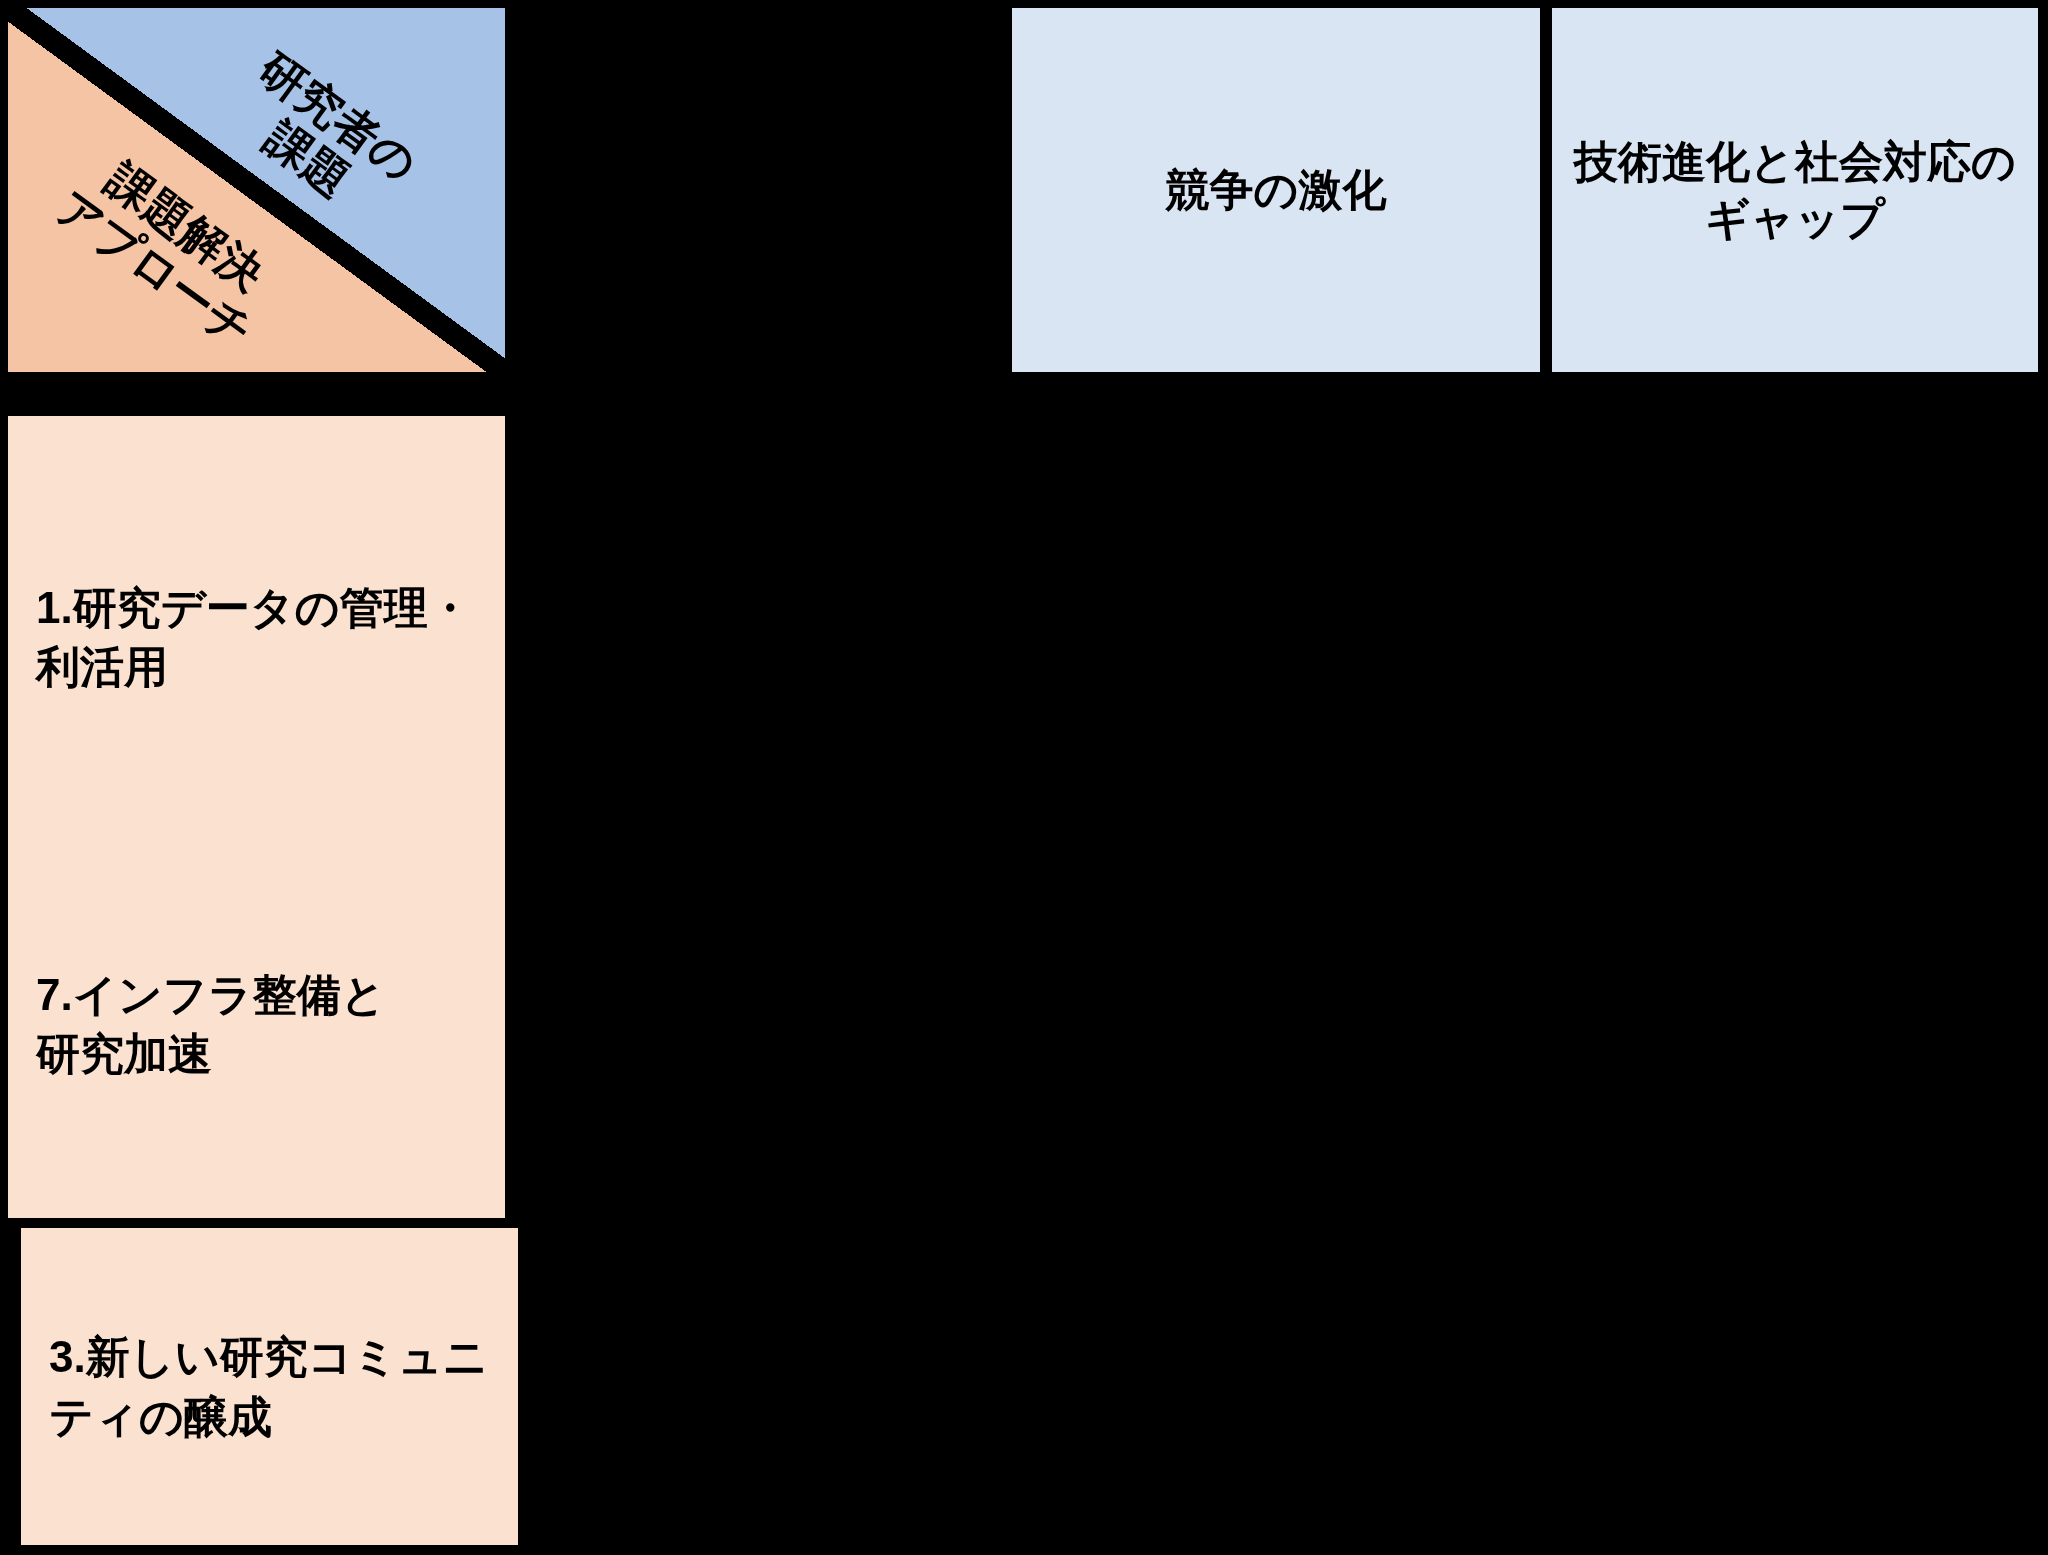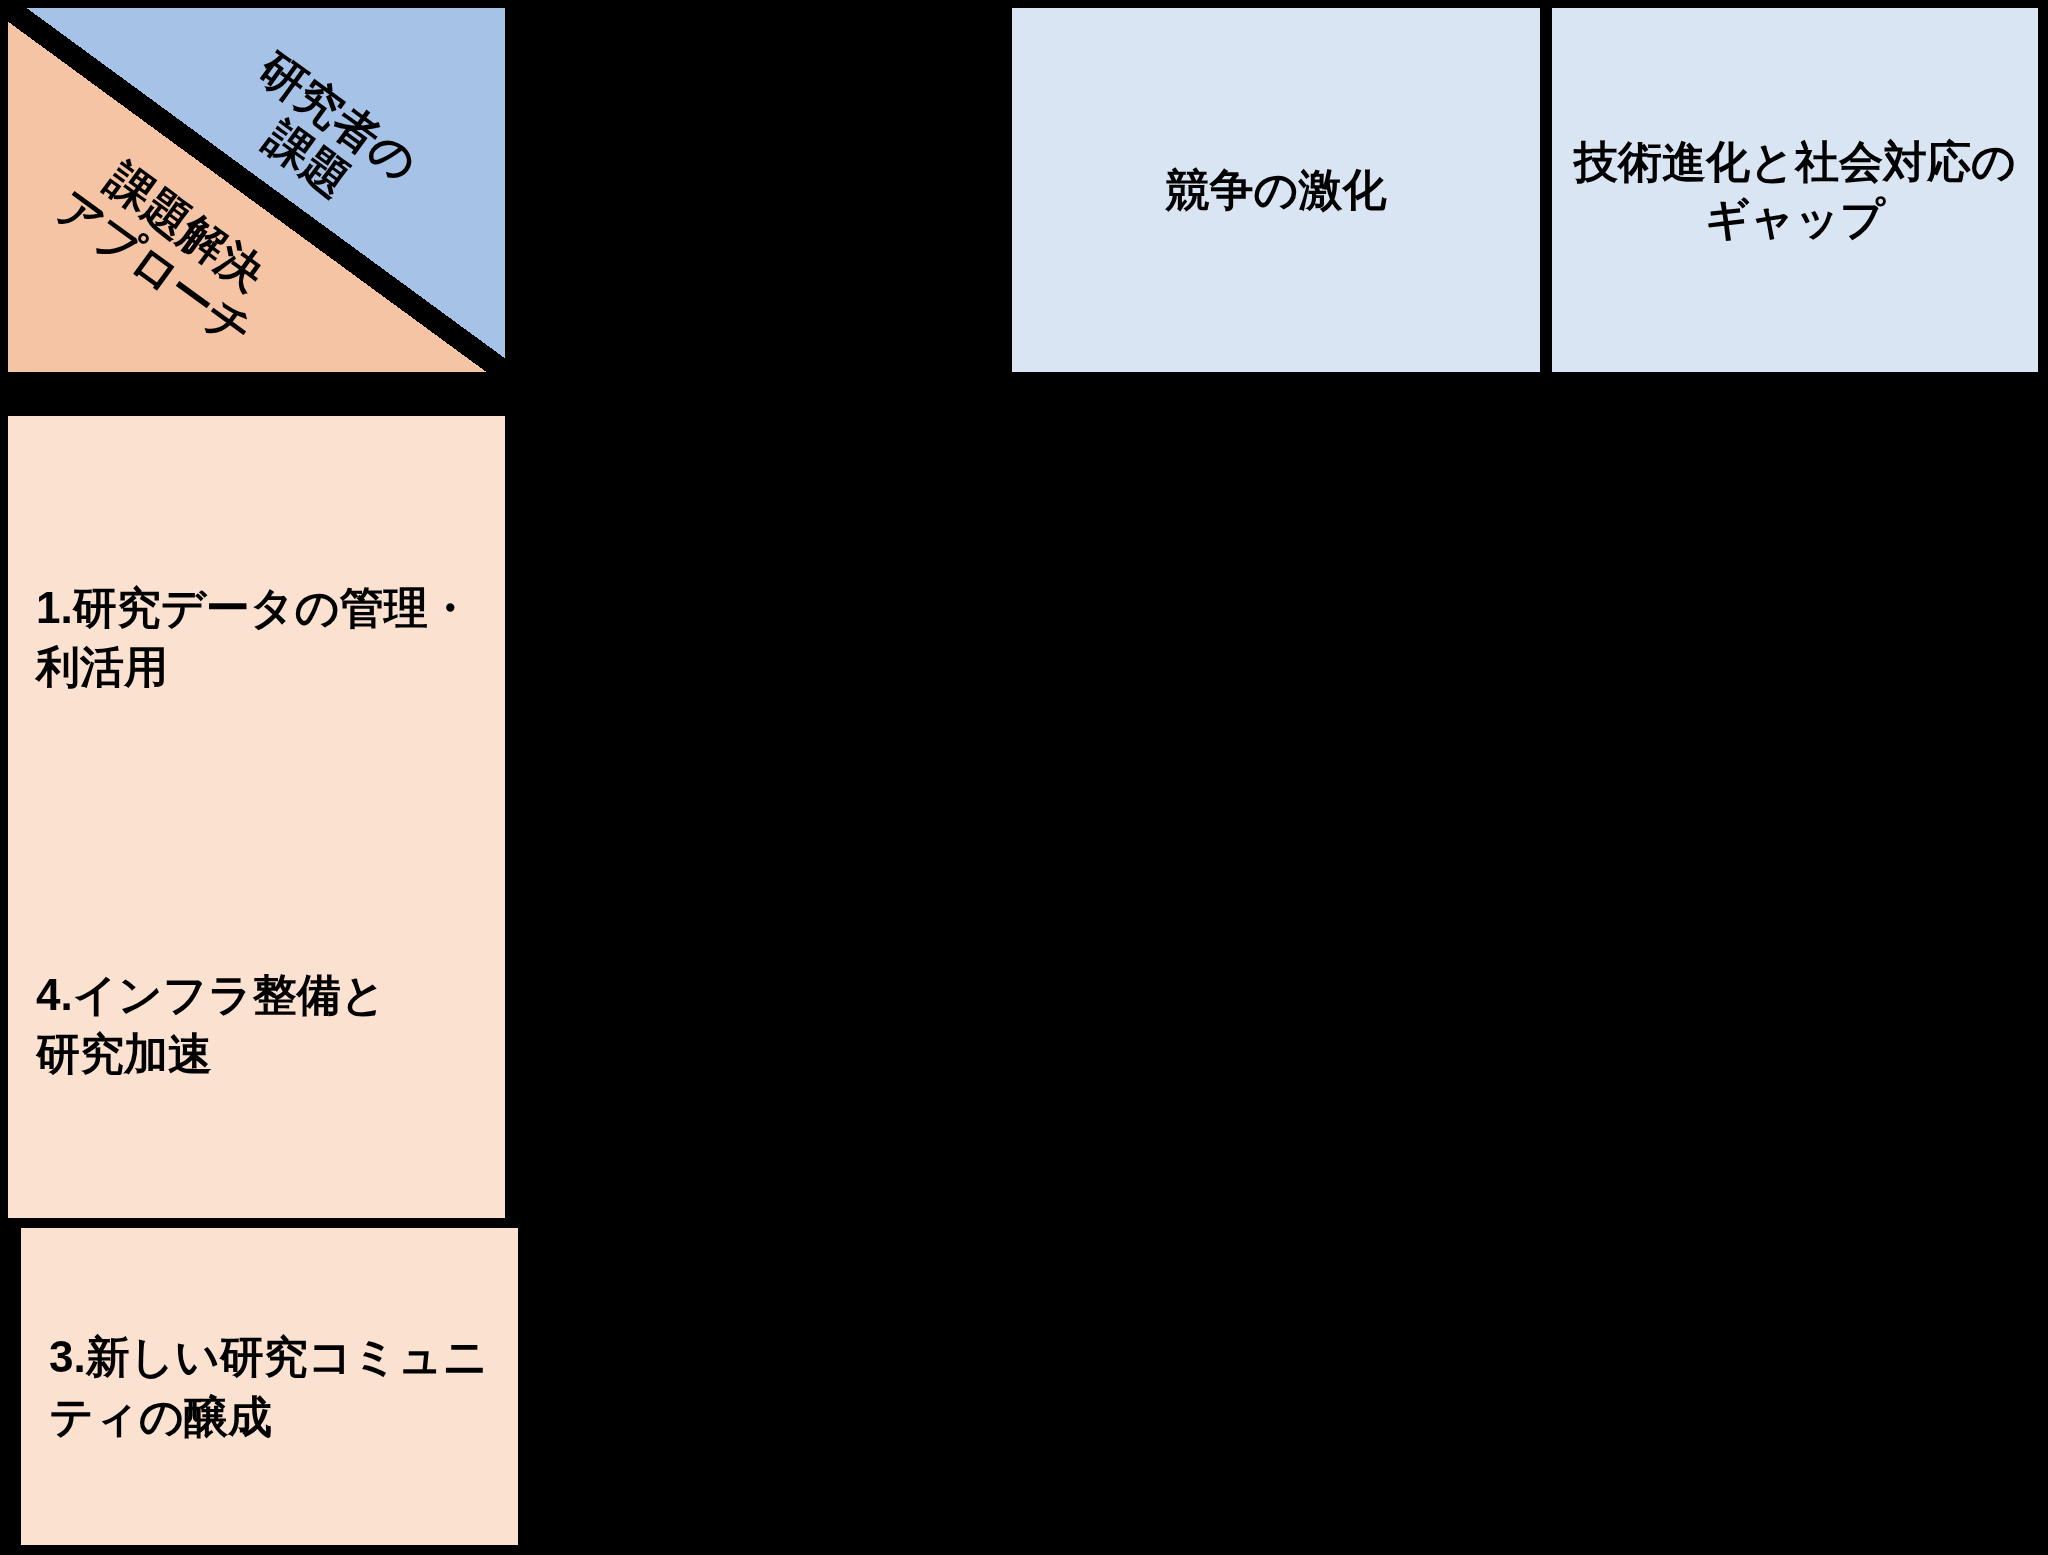--- a/index.html
+++ b/index.html
@@ -86,21 +86,21 @@
   <div class="cell colhead" style="left:1552px; top:8px; width:486px; height:364px;">
     <span>技術進化と社会対応の
 ギャップ</span>
   </div>
 
   <div class="cell rowhead" style="left:8px; top:380px; width:497px; height:442px;margin-top:36px;">
     <span>1.研究データの管理・
 利活用</span>
   </div>
   <div class="cell rowhead" style="left:8px; top:830px; width:497px; height:388px;">
-    <span>4.インフラ整備と
+    <span>7.インフラ整備と
 研究加速</span>
   </div>
   <div class="cell rowhead" style="left:21px; top:1228px; width:497px; height:317px;">
     <span>3.新しい研究コミュニ
 ティの醸成</span>
   </div>
 
   <div class="body-area"></div>
 
 </div>

